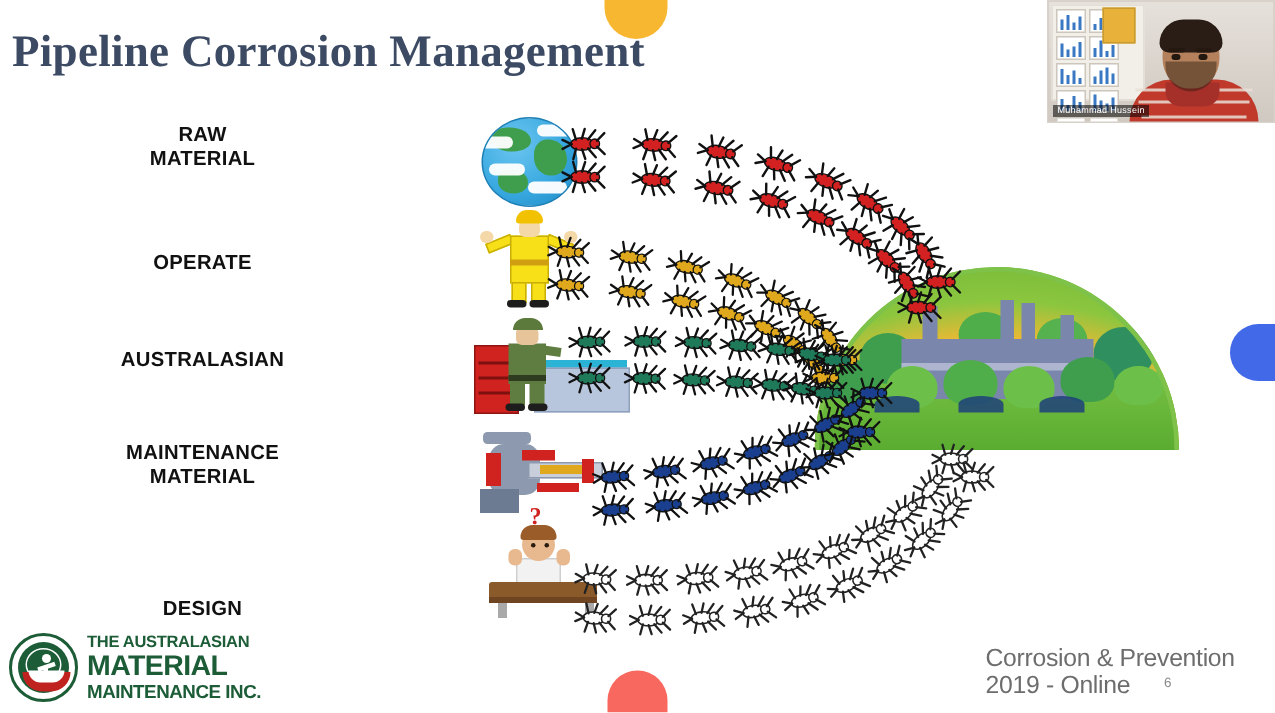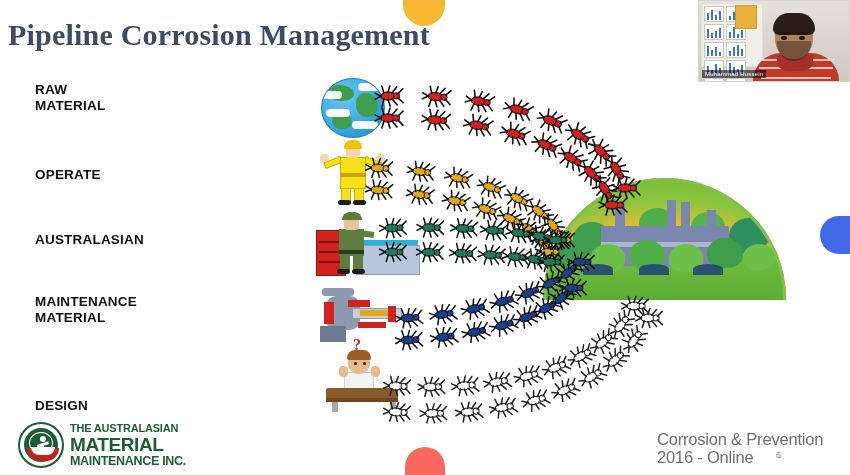--- a/index.html
+++ b/index.html
@@ -77,21 +77,21 @@
     background:#a5302a;border-radius:0 0 10px 10px;
   }
   .cam-name{
     position:absolute;left:3px;bottom:3px;
     background:rgba(0,0,0,.55);color:#fff;font-size:6px;padding:1px 3px;
     font-family:"Liberation Sans", sans-serif;letter-spacing:.2px;white-space:nowrap;
   }
 
   
   .stage-label{
-    position:absolute;text-align:left;width:200px;
+    position:absolute;text-align:center;width:200px;
     font-size:13.5px;font-weight:700;color:#111;line-height:1.18;letter-spacing:.2px;
   }
 
   
   .dome{
     position:absolute;left:543px;top:178px;width:243px;height:122px;
   }
   .dome-sky{
     position:absolute;inset:0;
     border-radius:122px 122px 0 0;
@@ -179,21 +179,21 @@
   .dz-hand.l{left:9px;} .dz-hand.r{left:41px;}
   .desk-top{position:absolute;left:-4px;top:40px;width:72px;height:12px;background:#8a5a2b;border-radius:2px;}
   .desk-lip{position:absolute;left:-4px;top:50px;width:72px;height:4px;background:#6e4520;}
   .desk-leg{position:absolute;top:52px;width:6px;height:12px;background:#a9a9a9;}
   .desk-leg.l{left:2px;} .desk-leg.r{left:60px;}
 
   
   .ants{position:absolute;left:0;top:0;width:850px;height:475px;pointer-events:none;}
 
   
-  .aca{position:absolute;left:6px;top:420px;width:180px;height:50px;display:flex;align-items:center;gap:6px;justify-content:flex-end;}
+  .aca{position:absolute;left:6px;top:420px;width:180px;height:50px;display:flex;align-items:center;gap:6px;}
   .aca-mark{
     position:relative;width:46px;height:46px;border-radius:50%;
     background:#fff;border:2px solid #1c5c36;box-sizing:border-box;overflow:hidden;
   }
   .aca-ring{
     position:absolute;left:4px;top:4px;right:4px;bottom:4px;border-radius:50%;
     background:#1c5c36;
   }
   .aca-inner{
     position:absolute;left:9px;top:8px;right:9px;bottom:12px;border-radius:50%;
@@ -552,17 +552,17 @@
     </div>
     <div class="aca-text">
       <div class="aca-l1">THE AUSTRALASIAN</div>
       <div class="aca-l2">MATERIAL</div>
       <div class="aca-l3">MAINTENANCE INC.</div>
     </div>
   </div>
 
   <div class="footer">
     <div>Corrosion &amp; Prevention</div>
-    <div>2016 - Online</div>
+    <div>2019 - Online</div>
   </div>
   <div class="slide-num">6</div>
 
 </div>
 
 </body></html>

